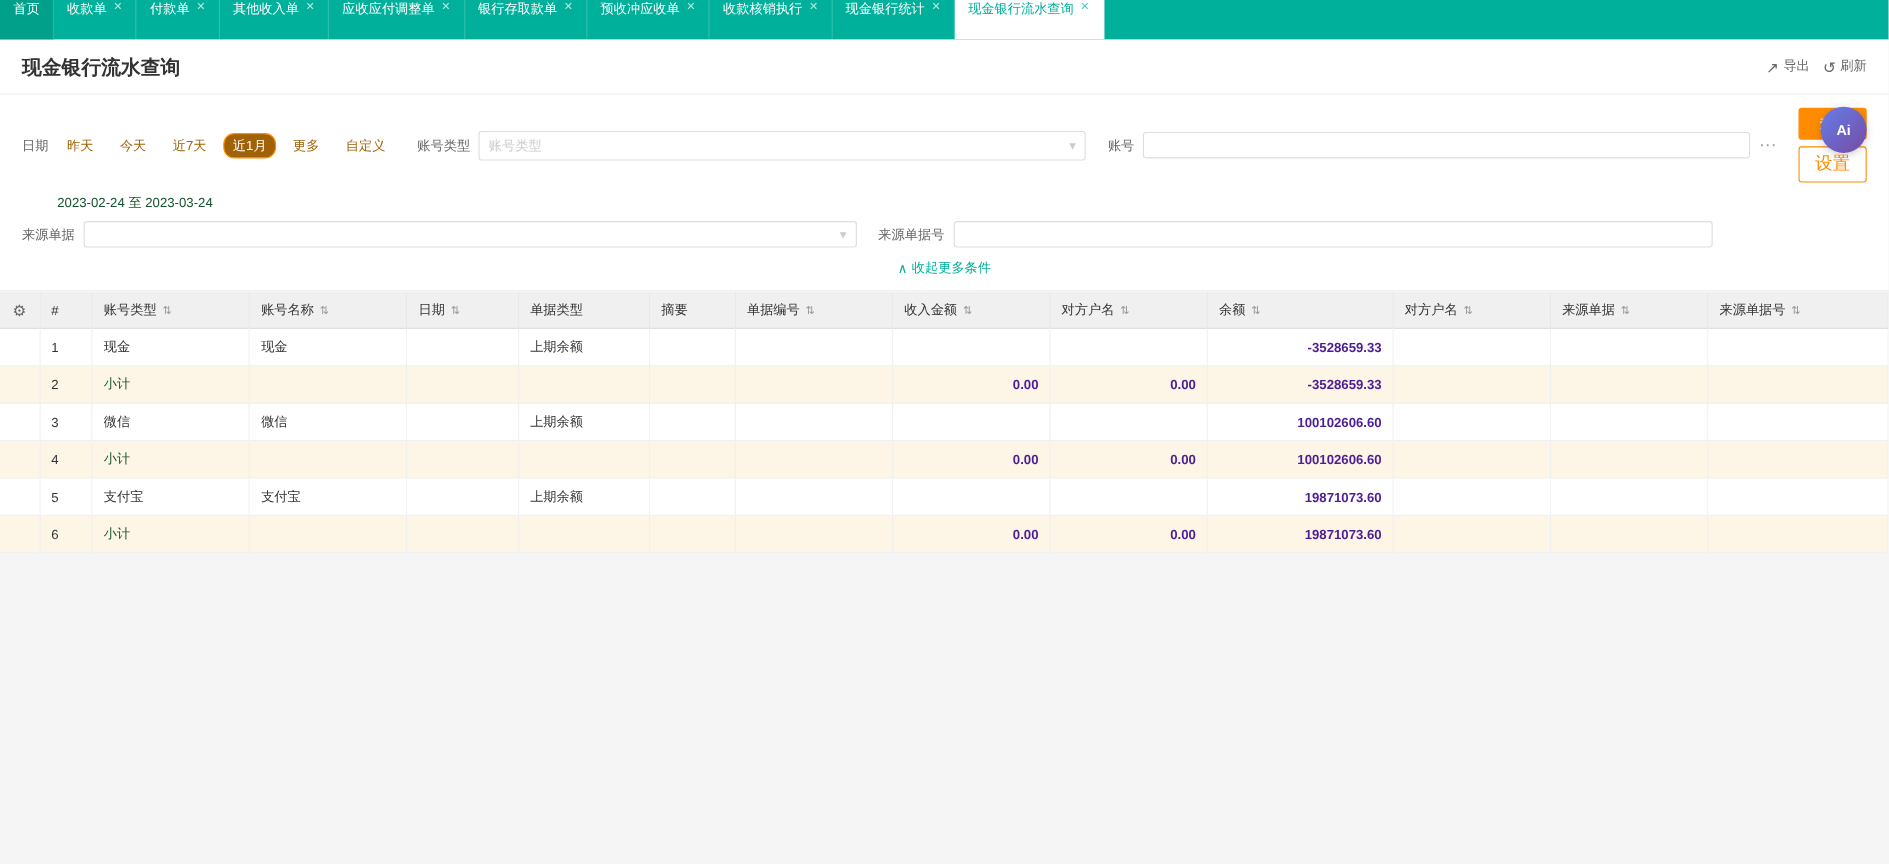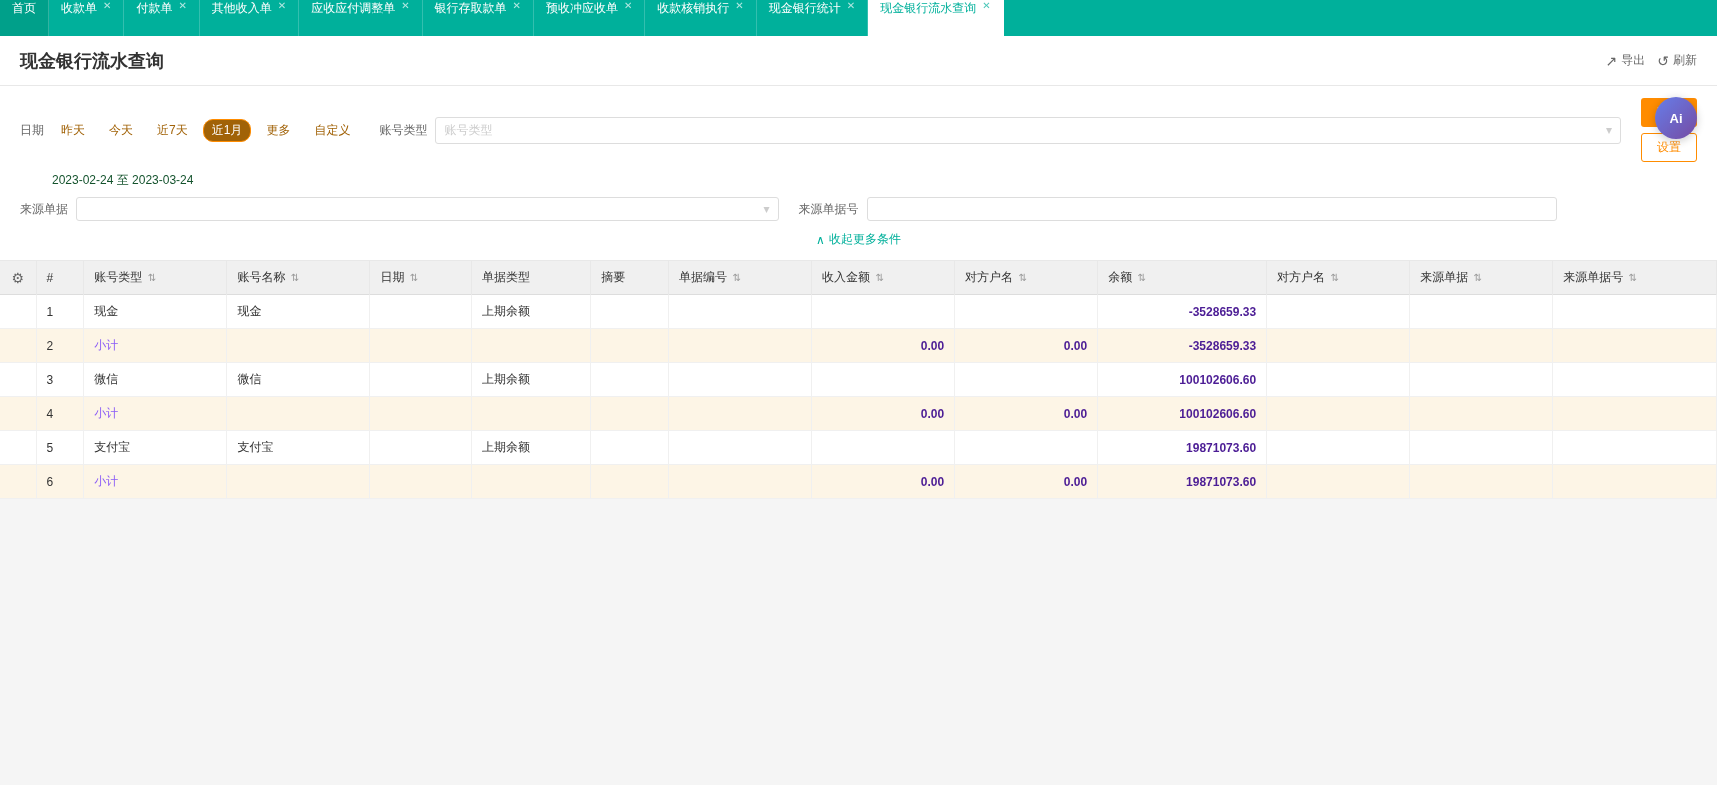--- a/index.html
+++ b/index.html
@@ -160,21 +160,21 @@
       cursor: pointer;
       font-size: 12px;
     }
     .btn-settings {
       background: #fff;
       color: #ff8c00;
       border: 1px solid #ff8c00;
       padding: 5px 14px;
       border-radius: 3px;
       cursor: pointer;
-      font-size: 12px;
+      font-size: 16px;
     }
     .right-btns {
       display: flex;
       flex-direction: column;
       gap: 6px;
       margin-left: auto;
     }
 
     
     .table-container {
@@ -218,21 +218,21 @@
       color: #333;
       white-space: nowrap;
       border-right: 1px solid #f0f0f0;
     }
     tbody td.number {
       text-align: right;
       color: #4c1d95;
       font-weight: bold;
     }
     tbody td.orange {
-      color: #8b5cf6;
+      color: #14532d;
     }
     .gear-icon {
       color: #666;
       font-size: 14px;
     }
     .settings-col {
       width: 36px;
       text-align: center;
     }
     .ai-badge {
@@ -325,20 +325,25 @@
         <span class="date-btn">自定义</span>
       </div>
     </div>
     <div class="filter-item" style="flex: 1">
       <span class="filter-label">账号类型</span>
       <div class="filter-select" style="flex:1">
         <span>账号类型</span>
         <span>▾</span>
       </div>
     </div>
+    <div class="filter-item" style="flex: 1">
+      <span class="filter-label">账号</span>
+      <input class="filter-input" type="text" style="flex: 1 1 0%;">
+      <span class="filter-ellipsis">···</span>
+    </div>
     <div class="right-btns">
       <button class="btn-query">查询</button>
       <button class="btn-settings">设置</button>
     </div>
   </div>
   <div style="padding-left: 32px; margin-bottom: 8px;">
     <span class="date-range">2023-02-24 至 2023-03-24</span>
   </div>
   <div class="filter-row">
     <div class="filter-item" style="flex: 1">

